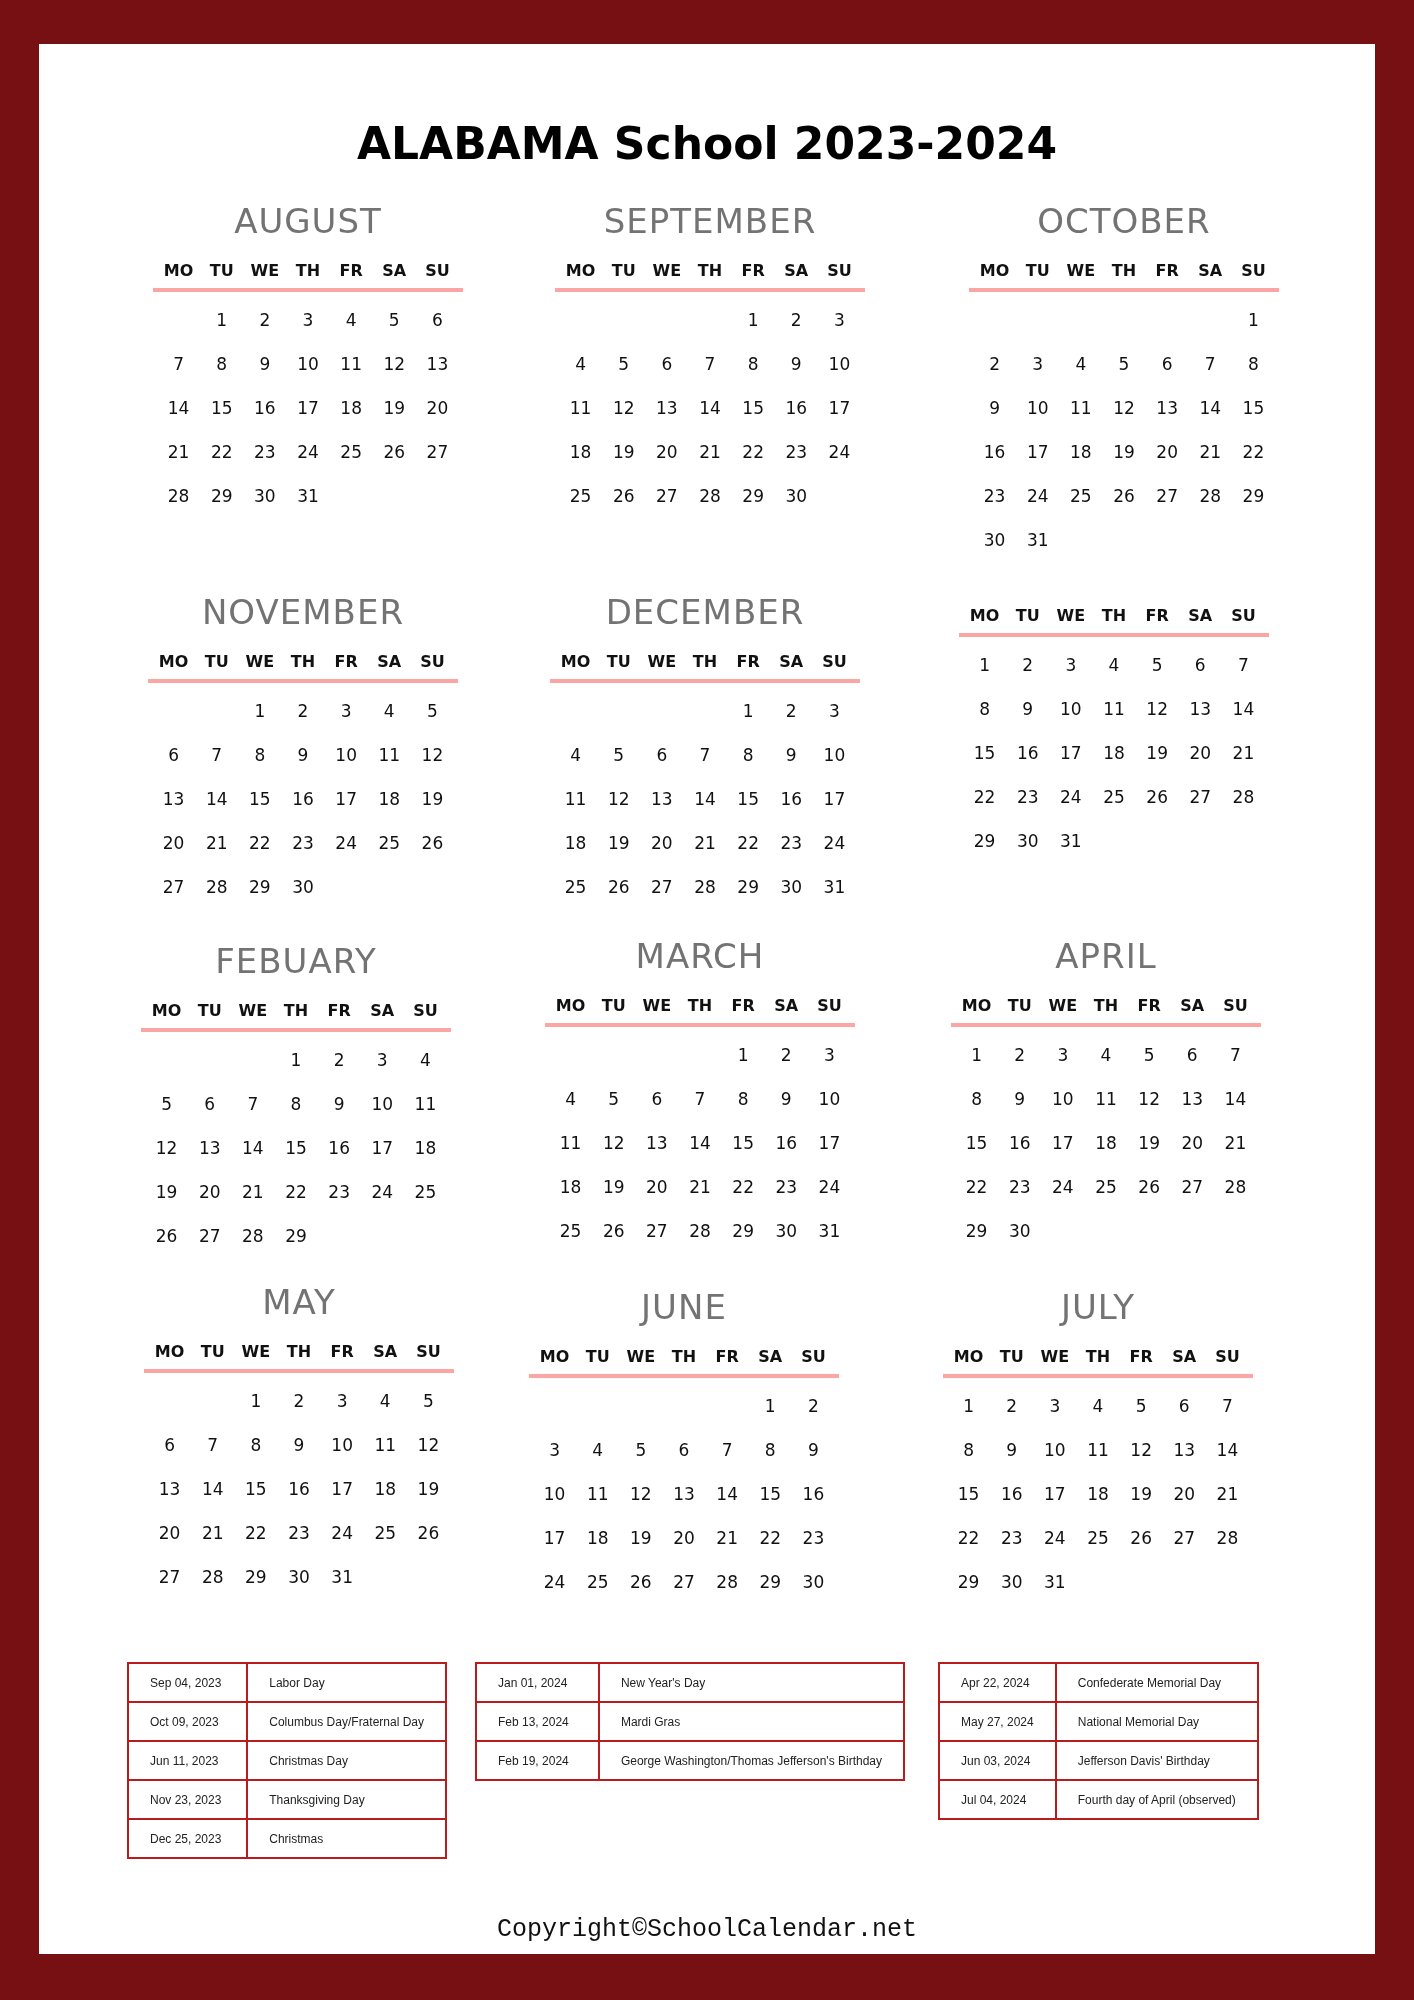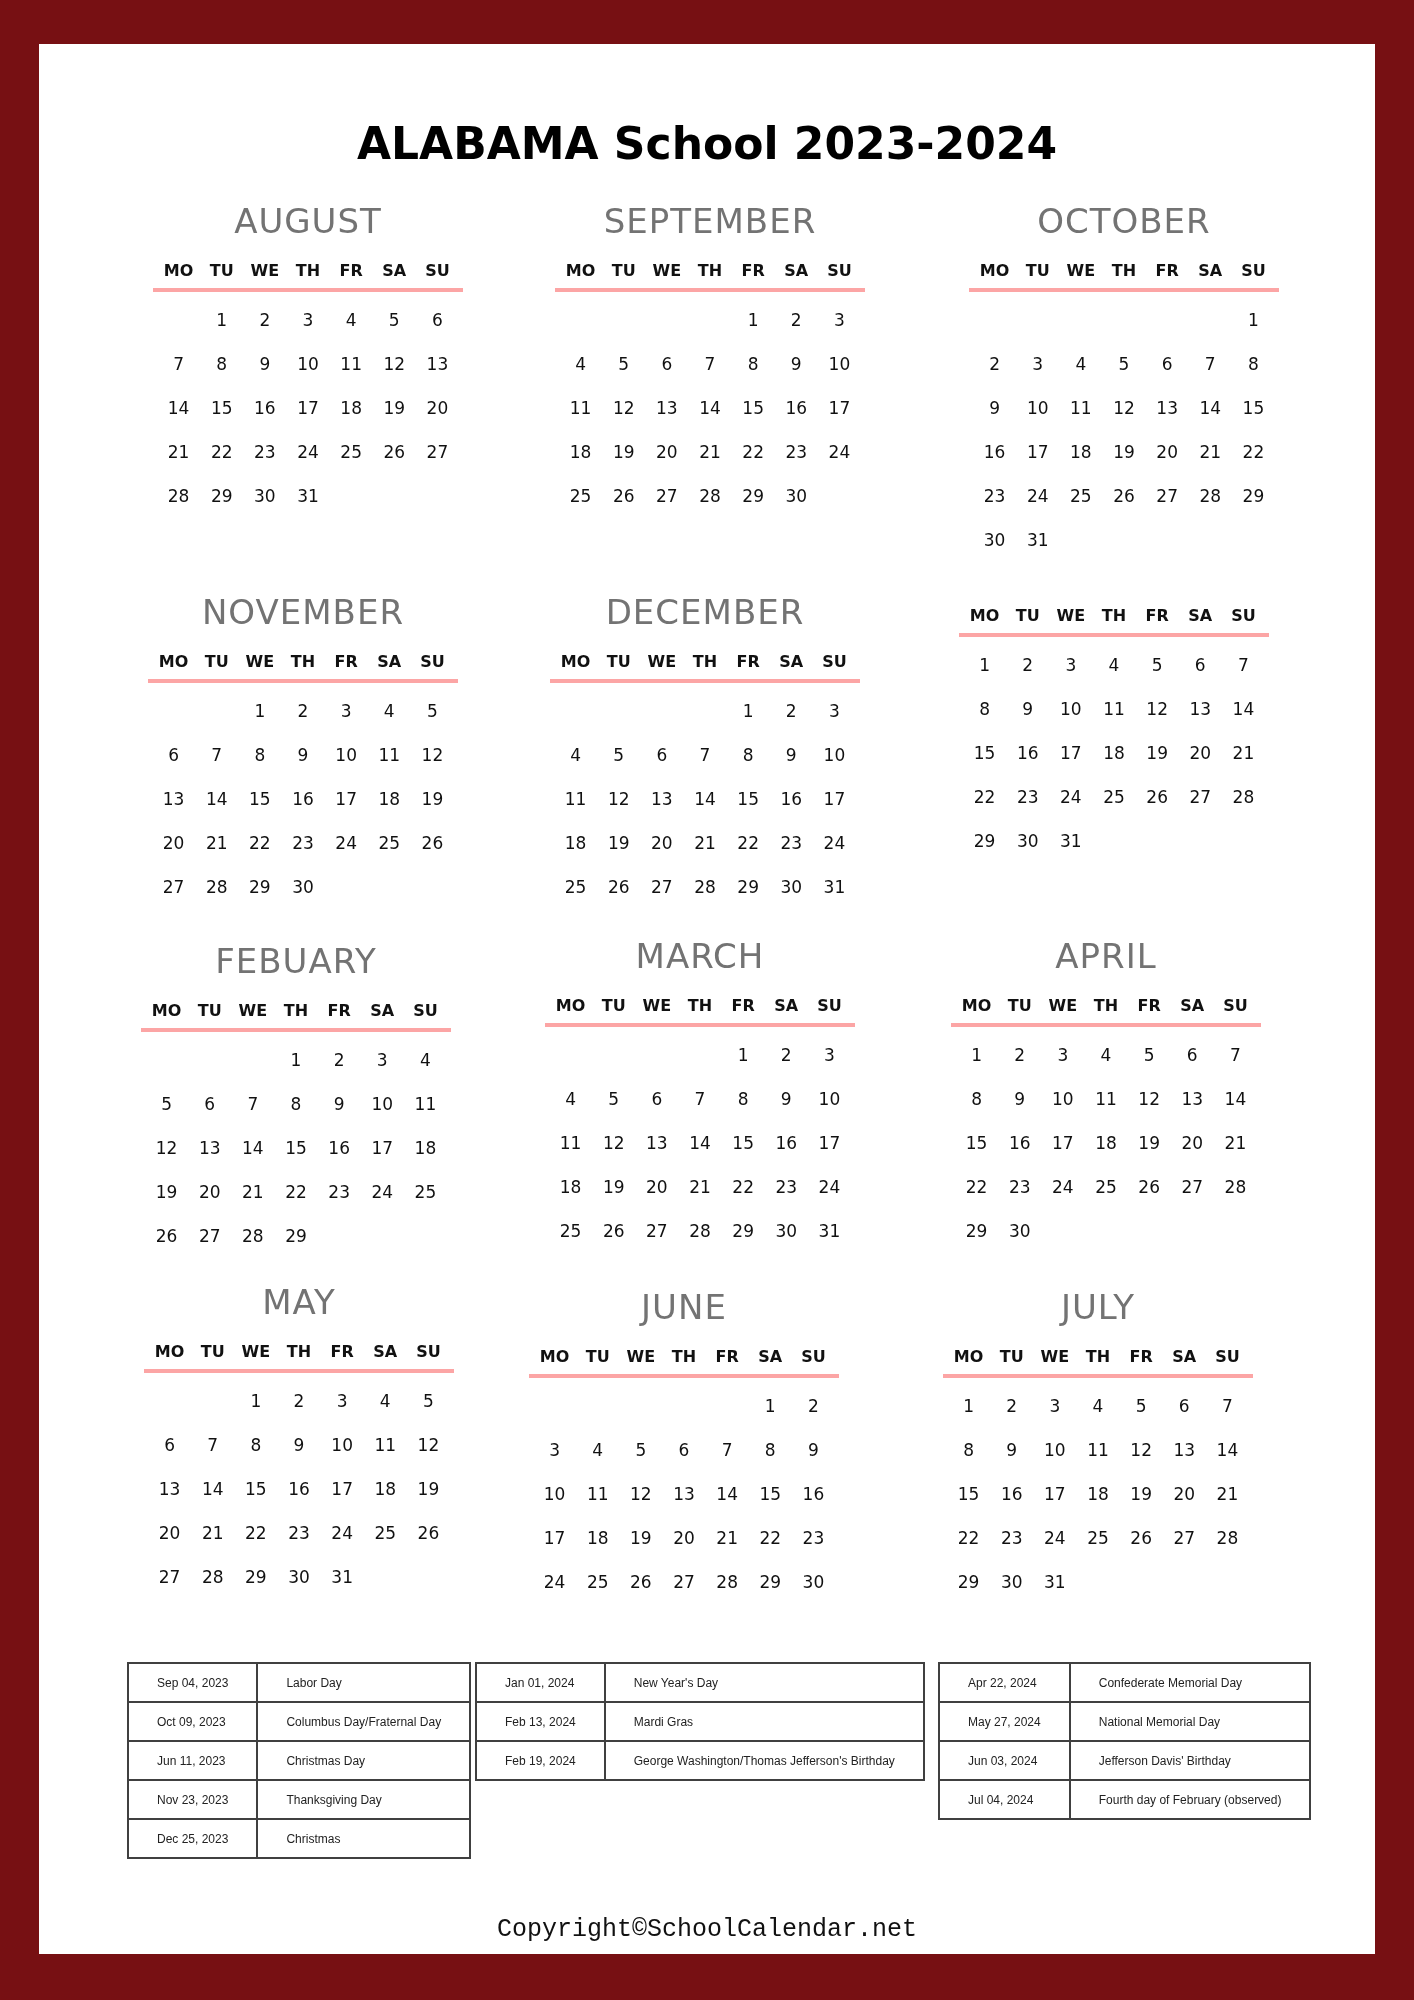--- a/index.html
+++ b/index.html
@@ -50,21 +50,21 @@
     text-align: center; font-size: 17px; color: #111;
     font-family: "DejaVu Sans", sans-serif;
     height: 44px; line-height: 44px;
   }
   .holiday-table {
     position: absolute; border-collapse: collapse;
     font-family: "Liberation Sans", sans-serif;
     font-size: 12px; color: #222;
   }
   .holiday-table td {
-    border: 2px solid #404040; height: 37px; padding: 0 28px;
+    border: 2px solid #b91c1c; height: 37px; padding: 0 21px;
     white-space: nowrap;
   }
   .holiday-table td.date { width: 94px; }
   .copyright {
     position: absolute; left: 0; right: 0; top: 1871px;
     text-align: center; font-size: 25px; color: #111;
     font-family: Liberation Mono, monospace;
   }
 </style>
 </head>
@@ -689,19 +689,19 @@
         <tr>
           <td class="date">May 27, 2024</td>
           <td>National Memorial Day</td>
         </tr>
         <tr>
           <td class="date">Jun 03, 2024</td>
           <td>Jefferson Davis' Birthday</td>
         </tr>
         <tr>
           <td class="date">Jul 04, 2024</td>
-          <td>Fourth day of February (observed)</td>
+          <td>Fourth day of April (observed)</td>
         </tr>
       </tbody>
     </table>
 
   <div class="copyright">Copyright©SchoolCalendar.net</div>
 </div>
 
 </body></html>

